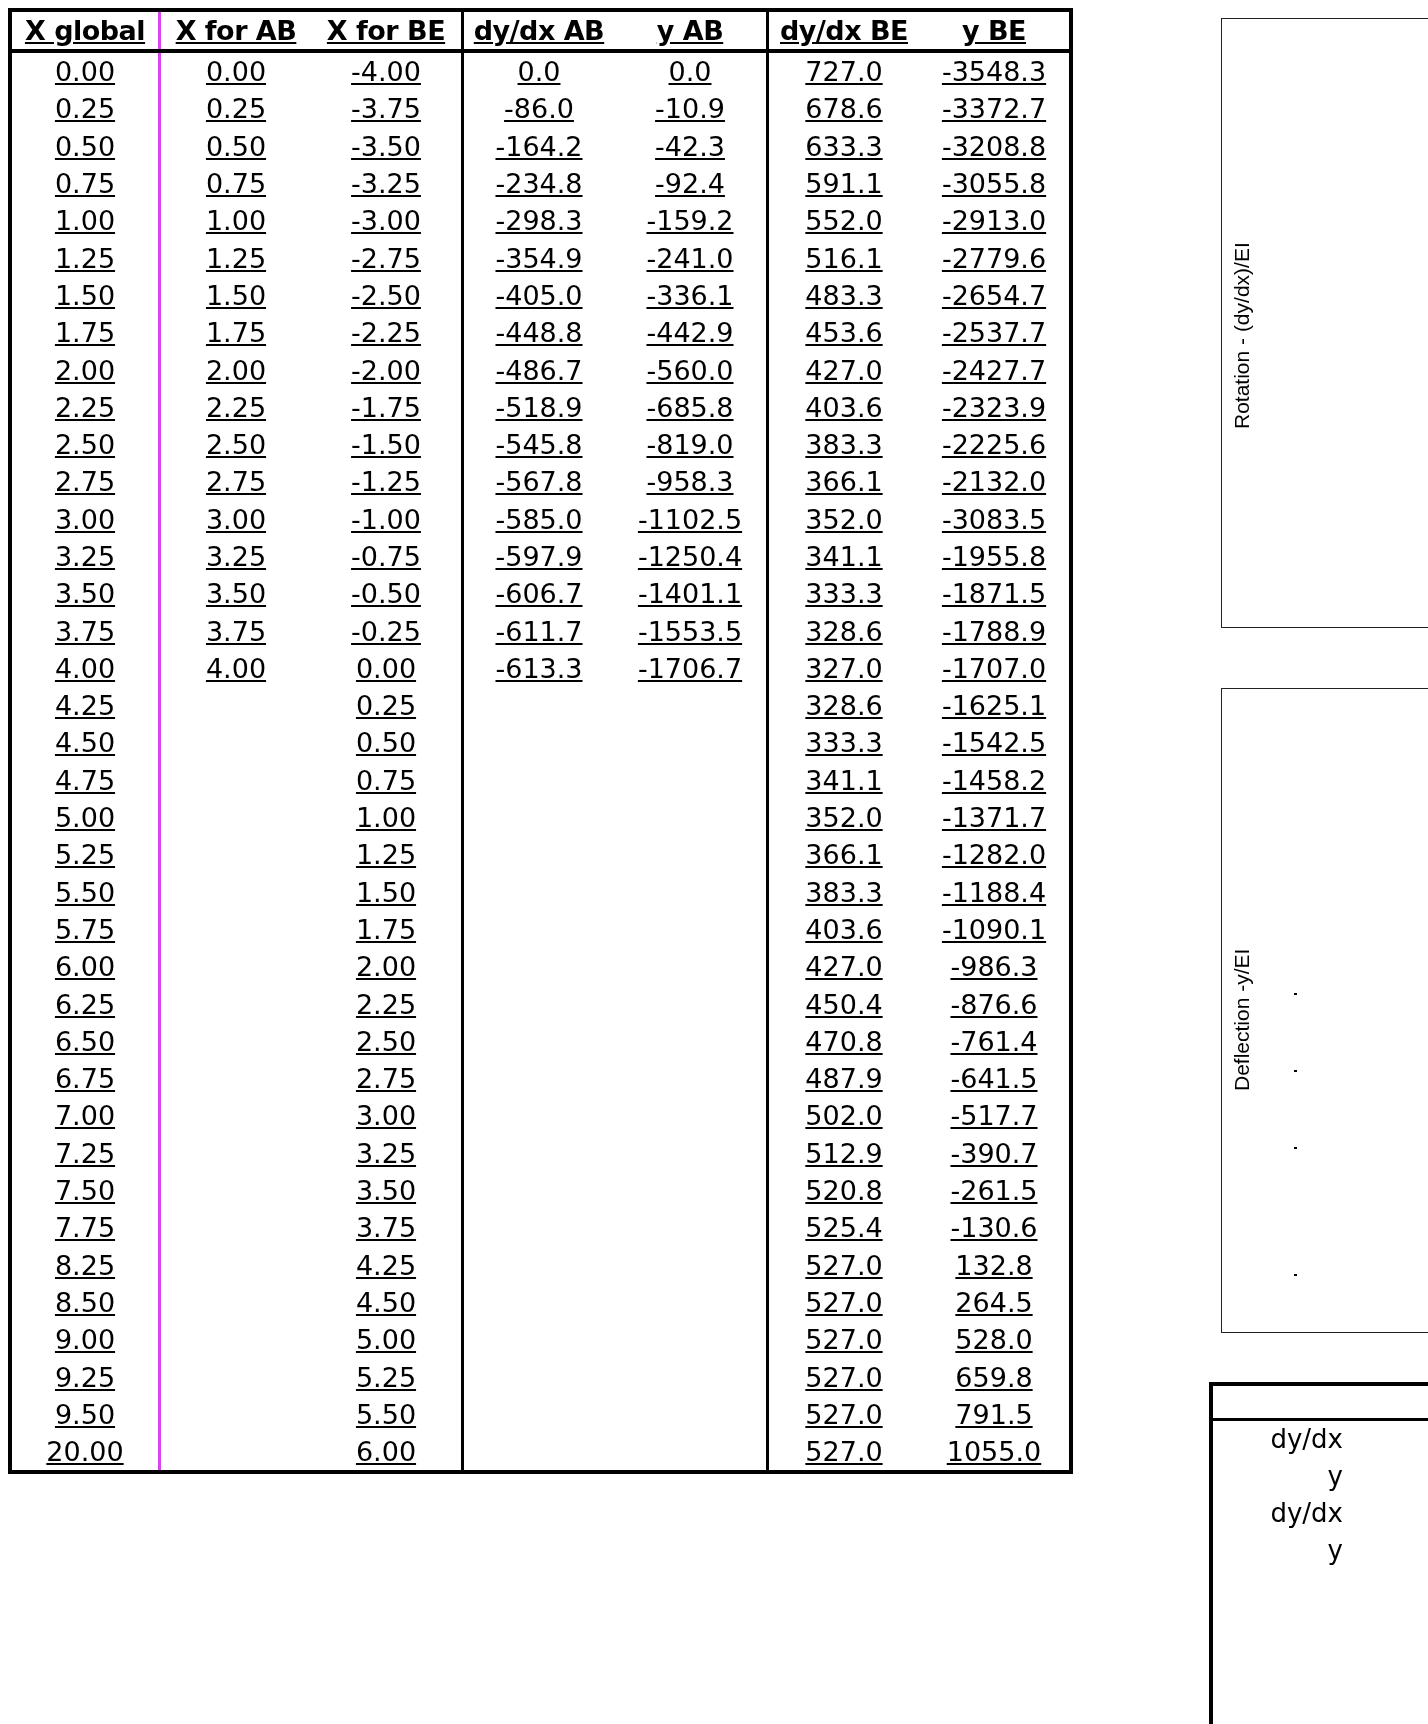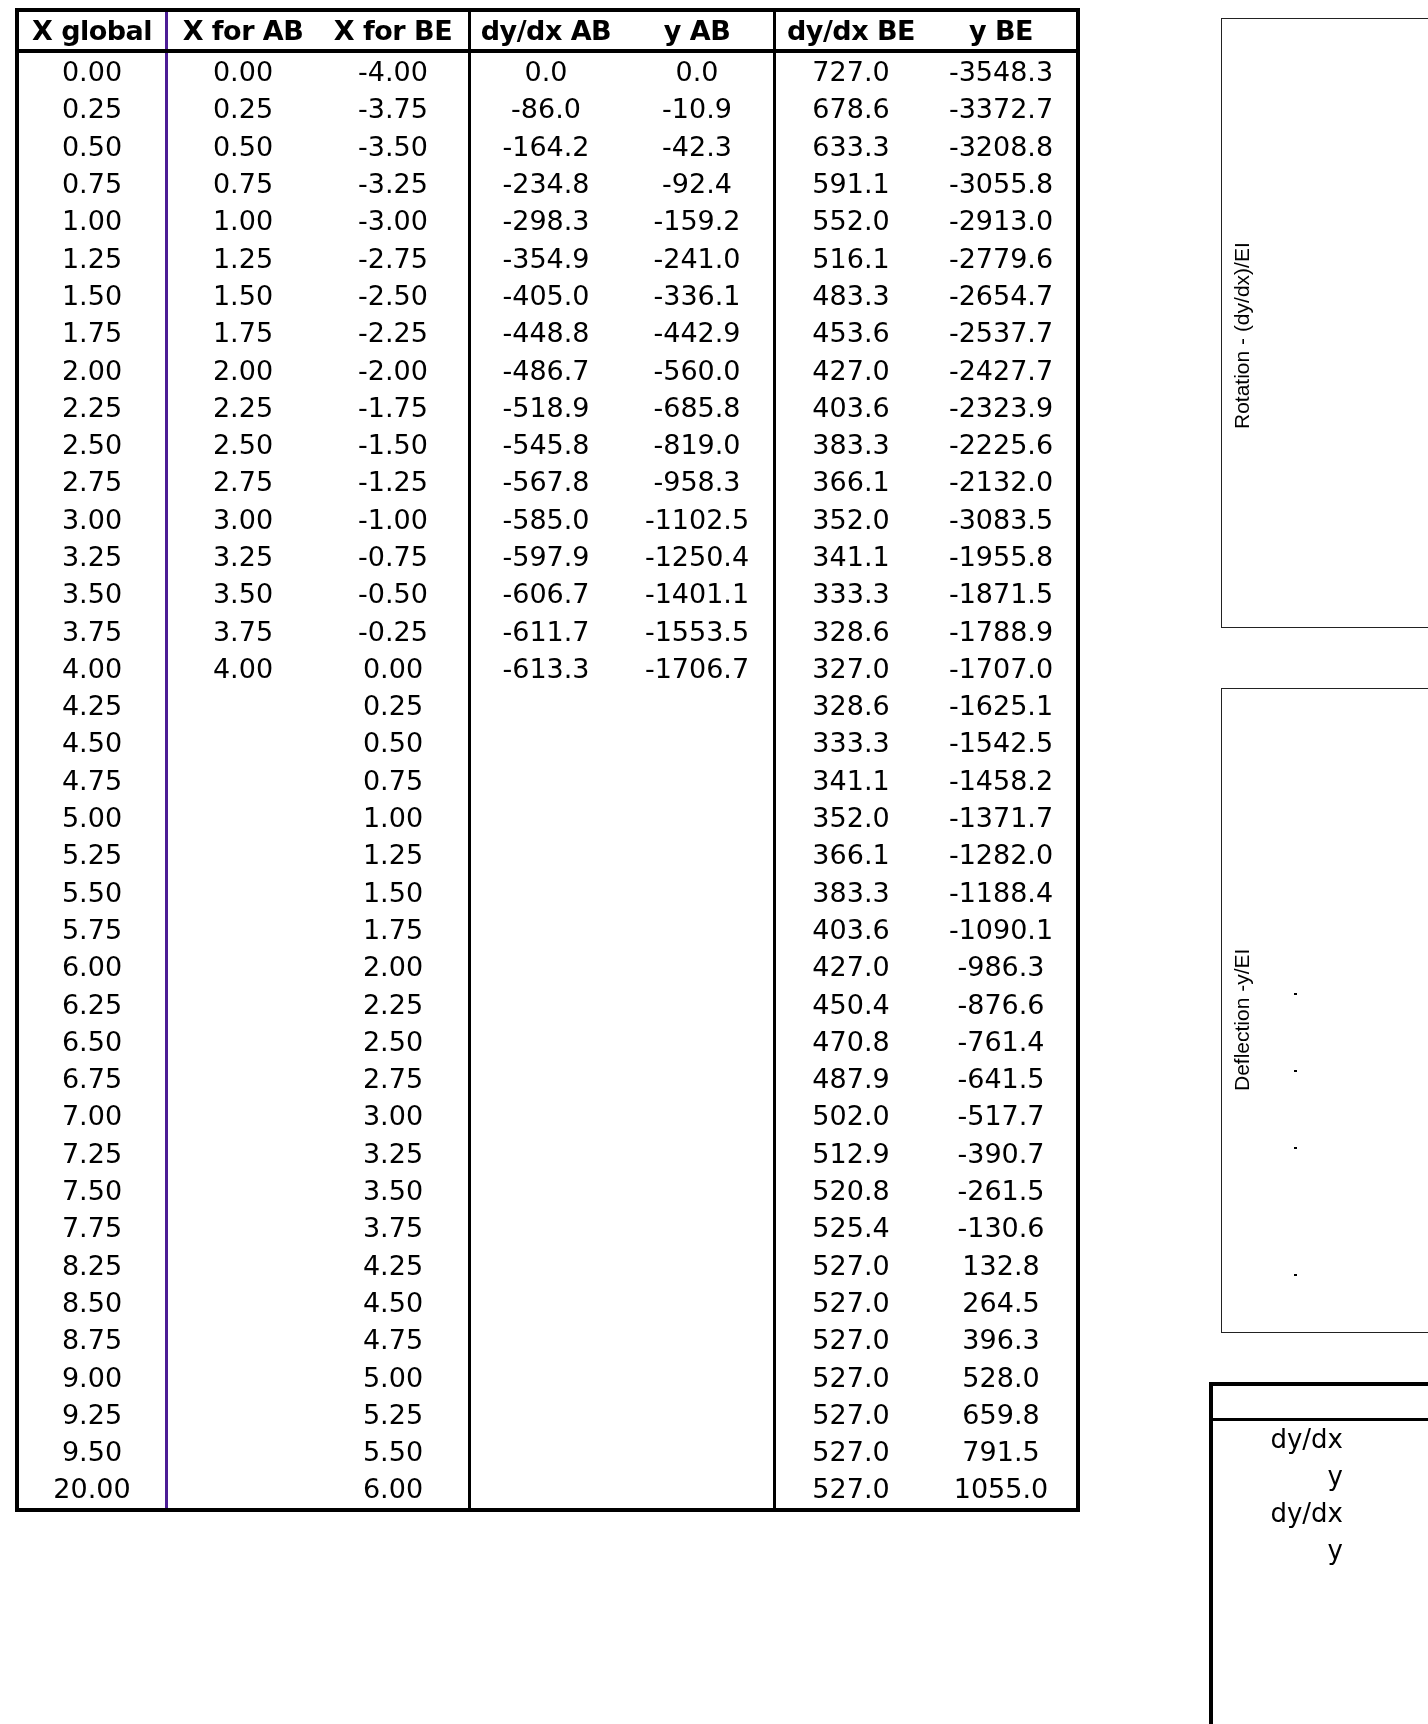--- a/index.html
+++ b/index.html
@@ -1,25 +1,25 @@
 <!DOCTYPE html>
 <html><head>
   <meta charset="utf-8">
   <style>
     html, body { margin: 0; padding: 0; background: #ffffff; }
     body { width: 1428px; height: 1724px; position: relative; overflow: hidden;
            font-family: "DejaVu Sans", sans-serif; color: #000; }
-    .sheet { position: absolute; left: 15px; top: 8px; }
+    .sheet { position: absolute; left: 8px; top: 8px; text-decoration: underline; }
     table.data { border-collapse: collapse; table-layout: fixed; }
     table.data th, table.data td { padding: 0; text-align: center; height: 37.3px; font-size: 27px; line-height: 37px; white-space: nowrap; }
     table.data th { font-weight: bold; height: 36px; border-bottom: 4px solid #000; letter-spacing: -0.5px; }
     table.data thead tr { border-top: 4px solid #000; }
     table.data tbody tr:last-child td { border-bottom: 4px solid #000; }
     .c0 { width: 146px; border-left: 4px solid #000; }
-    .c1 { width: 150px; border-left: 3px solid #4c1d95; margin-top: 33px; }
+    .c1 { width: 150px; border-left: 3px solid #d946ef; margin-top: 33px; }
     .c2 { width: 150px; }
     .c3 { width: 150px; border-left: 3px solid #000; }
     .c4 { width: 152px; }
     .c5 { width: 150px; border-left: 3px solid #000; }
     .c6 { width: 150px; border-right: 4px solid #000; margin-top: 44px; }
     .chart-frame { position: absolute; left: 1221px; width: 240px; border: 1.5px solid #222; background: #fff; }
     .chart1 { top: 18px; height: 608px; }
     .chart2 { top: 688px; height: 643px; }
     .ylabel { position: absolute; left: 8px; font-family: "Liberation Sans", sans-serif; font-size: 21px; transform: rotate(-90deg); transform-origin: left top; white-space: nowrap; }
     .chart1 .ylabel { top: 410px; }
@@ -346,29 +346,20 @@
         <tr>
           <td class="c0">8.50</td>
           <td class="c1"></td>
           <td class="c2">4.50</td>
           <td class="c3"></td>
           <td class="c4"></td>
           <td class="c5">527.0</td>
           <td class="c6">264.5</td>
         </tr>
         <tr>
-          <td class="c0">8.75</td>
-          <td class="c1"></td>
-          <td class="c2">4.75</td>
-          <td class="c3"></td>
-          <td class="c4"></td>
-          <td class="c5">527.0</td>
-          <td class="c6">396.3</td>
-        </tr>
-        <tr>
           <td class="c0">9.00</td>
           <td class="c1"></td>
           <td class="c2">5.00</td>
           <td class="c3"></td>
           <td class="c4"></td>
           <td class="c5">527.0</td>
           <td class="c6">528.0</td>
         </tr>
         <tr>
           <td class="c0">9.25</td>

